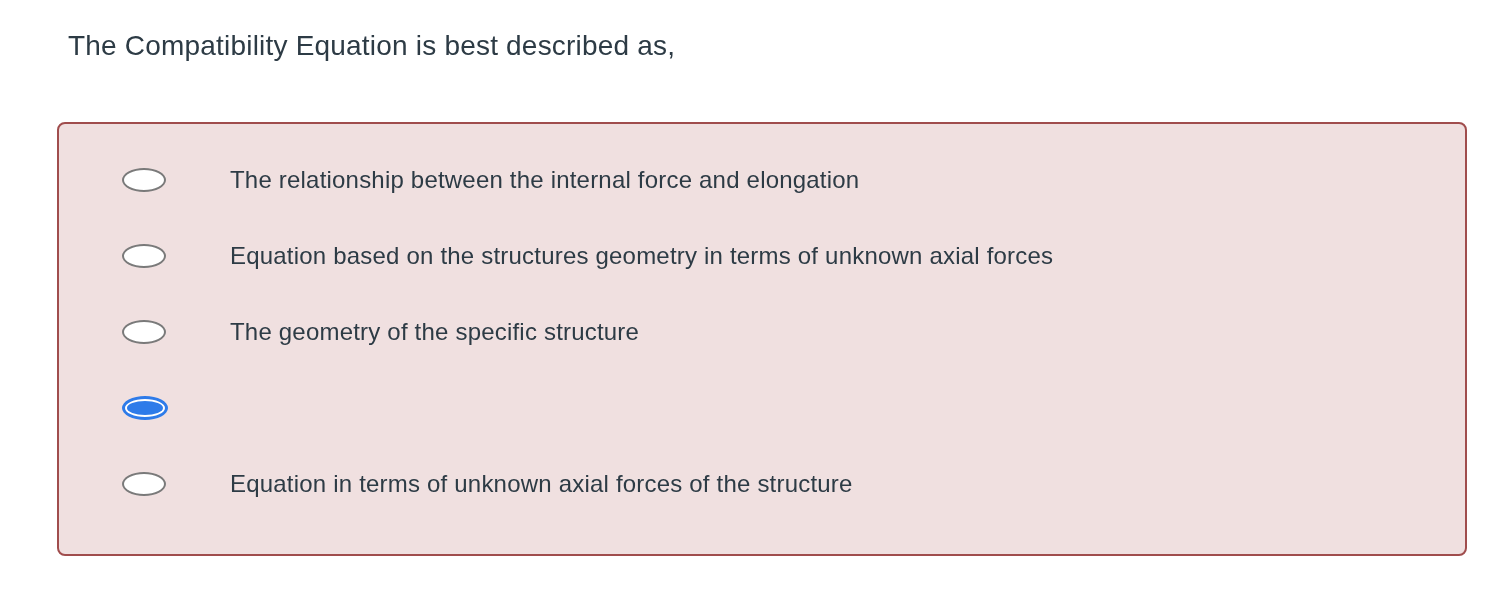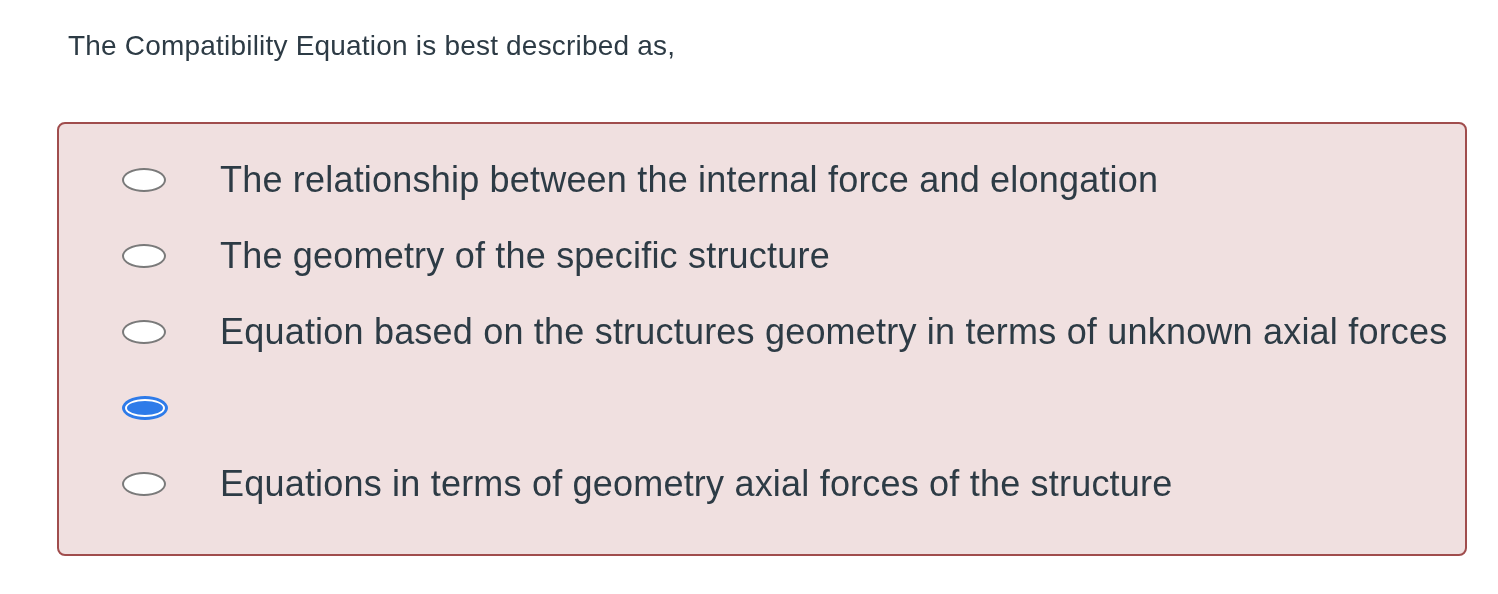--- a/index.html
+++ b/index.html
@@ -67,22 +67,22 @@
     border: 3px solid var(--radio-selected);
   }
   .radio.selected::after {
     content: "";
     position: absolute;
     inset: 2px;
     border-radius: 50%;
     background: var(--radio-selected);
   }
   .option-label {
-    margin-left: 14px;
-    font-size: 36px;
+    margin-left: 24px;
+    font-size: 24px;
     line-height: 40px;
     font-weight: 400;
     color: var(--text);
     letter-spacing: 0.2px;
     white-space: nowrap;
   }
 </style>
 </head>
 <body>
 
@@ -91,29 +91,29 @@
   <div class="question-title">The Compatibility Equation is best described as,</div>
 
   <div class="options-box">
     <div>
         <div class="option-row">
     <span class="radio"></span>
     <span class="option-label">The relationship between the internal force and elongation</span>
   </div>
         <div class="option-row">
     <span class="radio"></span>
-    <span class="option-label">The geometry of the specific structure</span>
+    <span class="option-label">Equation based on the structures geometry in terms of unknown axial forces</span>
   </div>
         <div class="option-row">
     <span class="radio"></span>
-    <span class="option-label">Equation based on the structures geometry in terms of unknown axial forces</span>
+    <span class="option-label">The geometry of the specific structure</span>
   </div>
         <div class="option-row">
     <span class="radio selected"></span>
   </div>
         <div class="option-row">
     <span class="radio"></span>
-    <span class="option-label">Equations in terms of geometry axial forces of the structure</span>
+    <span class="option-label">Equation in terms of unknown axial forces of the structure</span>
   </div>
       </div>
   </div>
 
 </div>
 
 </body></html>

